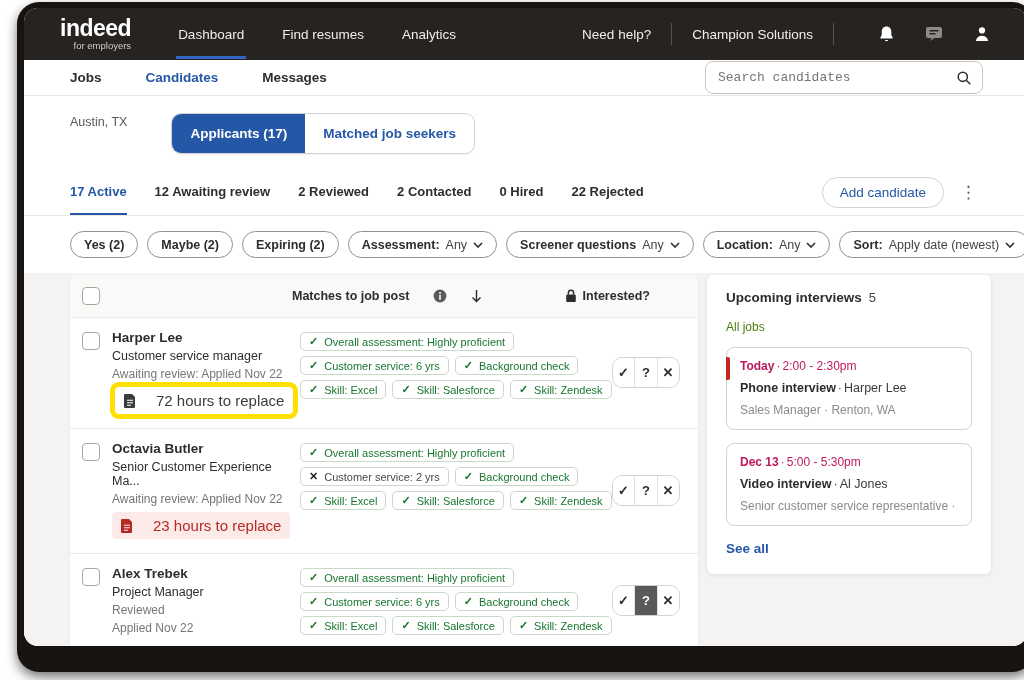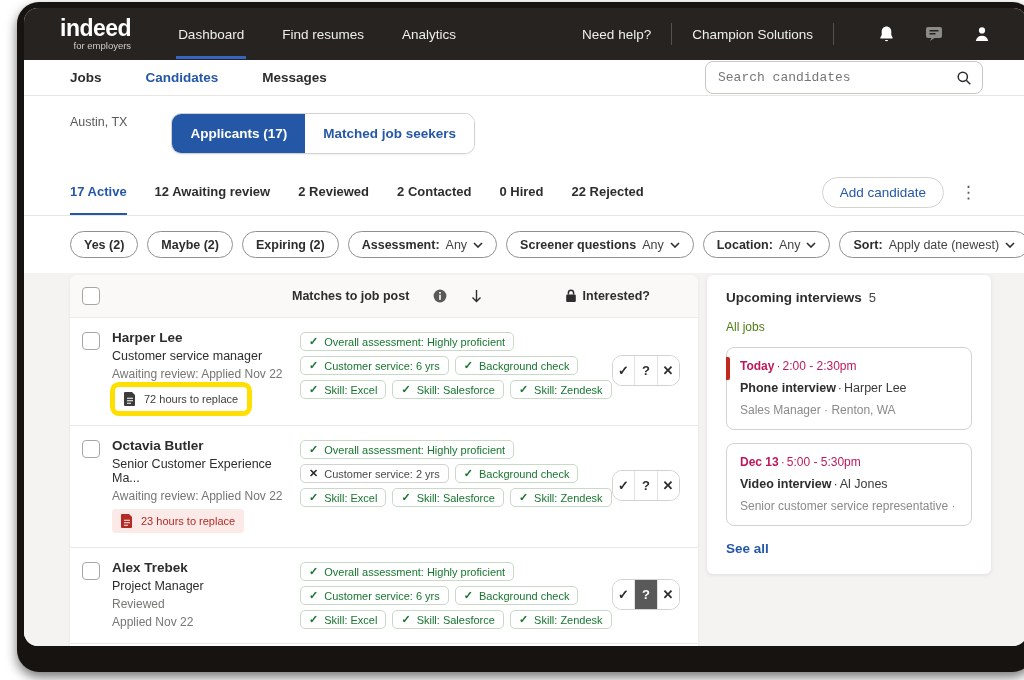--- a/index.html
+++ b/index.html
@@ -87,21 +87,21 @@
   .checkbox { width:18px; height:18px; border:1px solid #a8a6a2; border-radius:4px;
               background:#fff; cursor:pointer; flex:0 0 auto; }
 
   .row { display:grid; grid-template-columns:30px 188px 1fr 108px; padding:12px 8px 14px 12px;
          border-bottom:1px solid #eceae7; }
   .row .checkbox { margin-top:2px; }
   .cname { font-size:13.5px; font-weight:700; color:#2d2d2d; cursor:pointer; }
   .ctitle { font-size:12.5px; color:#2d2d2d; margin-top:4px; }
   .cmeta { font-size:12px; color:#767674; margin-top:4px; }
 
-  .replace { display:inline-flex; align-items:center; gap:8px; font-size:11px;
+  .replace { display:inline-flex; align-items:center; gap:20px; font-size:15px;
              padding:5px 9px; border-radius:4px; margin-top:6px; width:max-content; }
   .replace.neutral { color:#3c3c3c; background:#fff; }
   .replace.neutral .dicon { color:#3c3c3c; }
   .replace.danger { color:#b32b24; background:#fbeae8; }
   .replace.danger .dicon { color:#b32b24; }
   .replace.hl { box-shadow:0 0 0 5px #ffdf00; position:relative; z-index:2; margin-left:3px; }
 
   .badges { display:flex; flex-direction:column; gap:5px; align-items:flex-start; padding-top:2px; }
   .bline { display:flex; gap:6px; }
   .badge { display:inline-flex; align-items:center; gap:6px; border:1px solid #c9d9c7;

